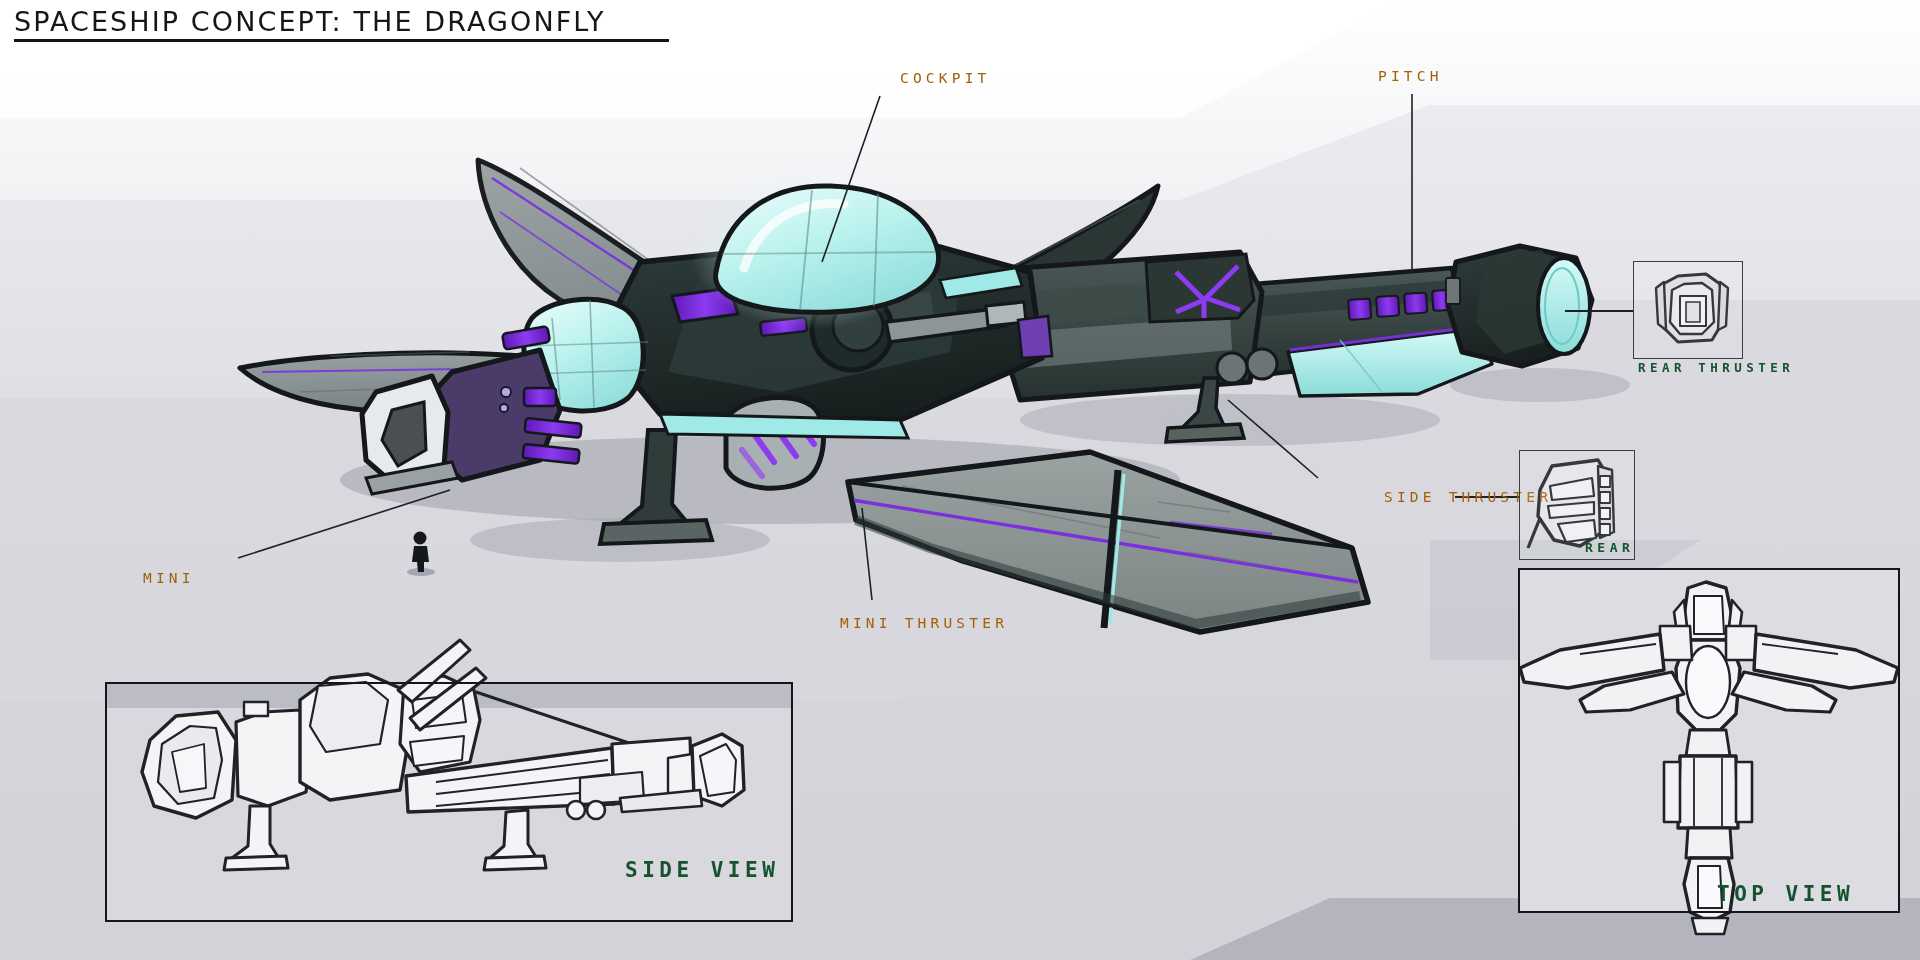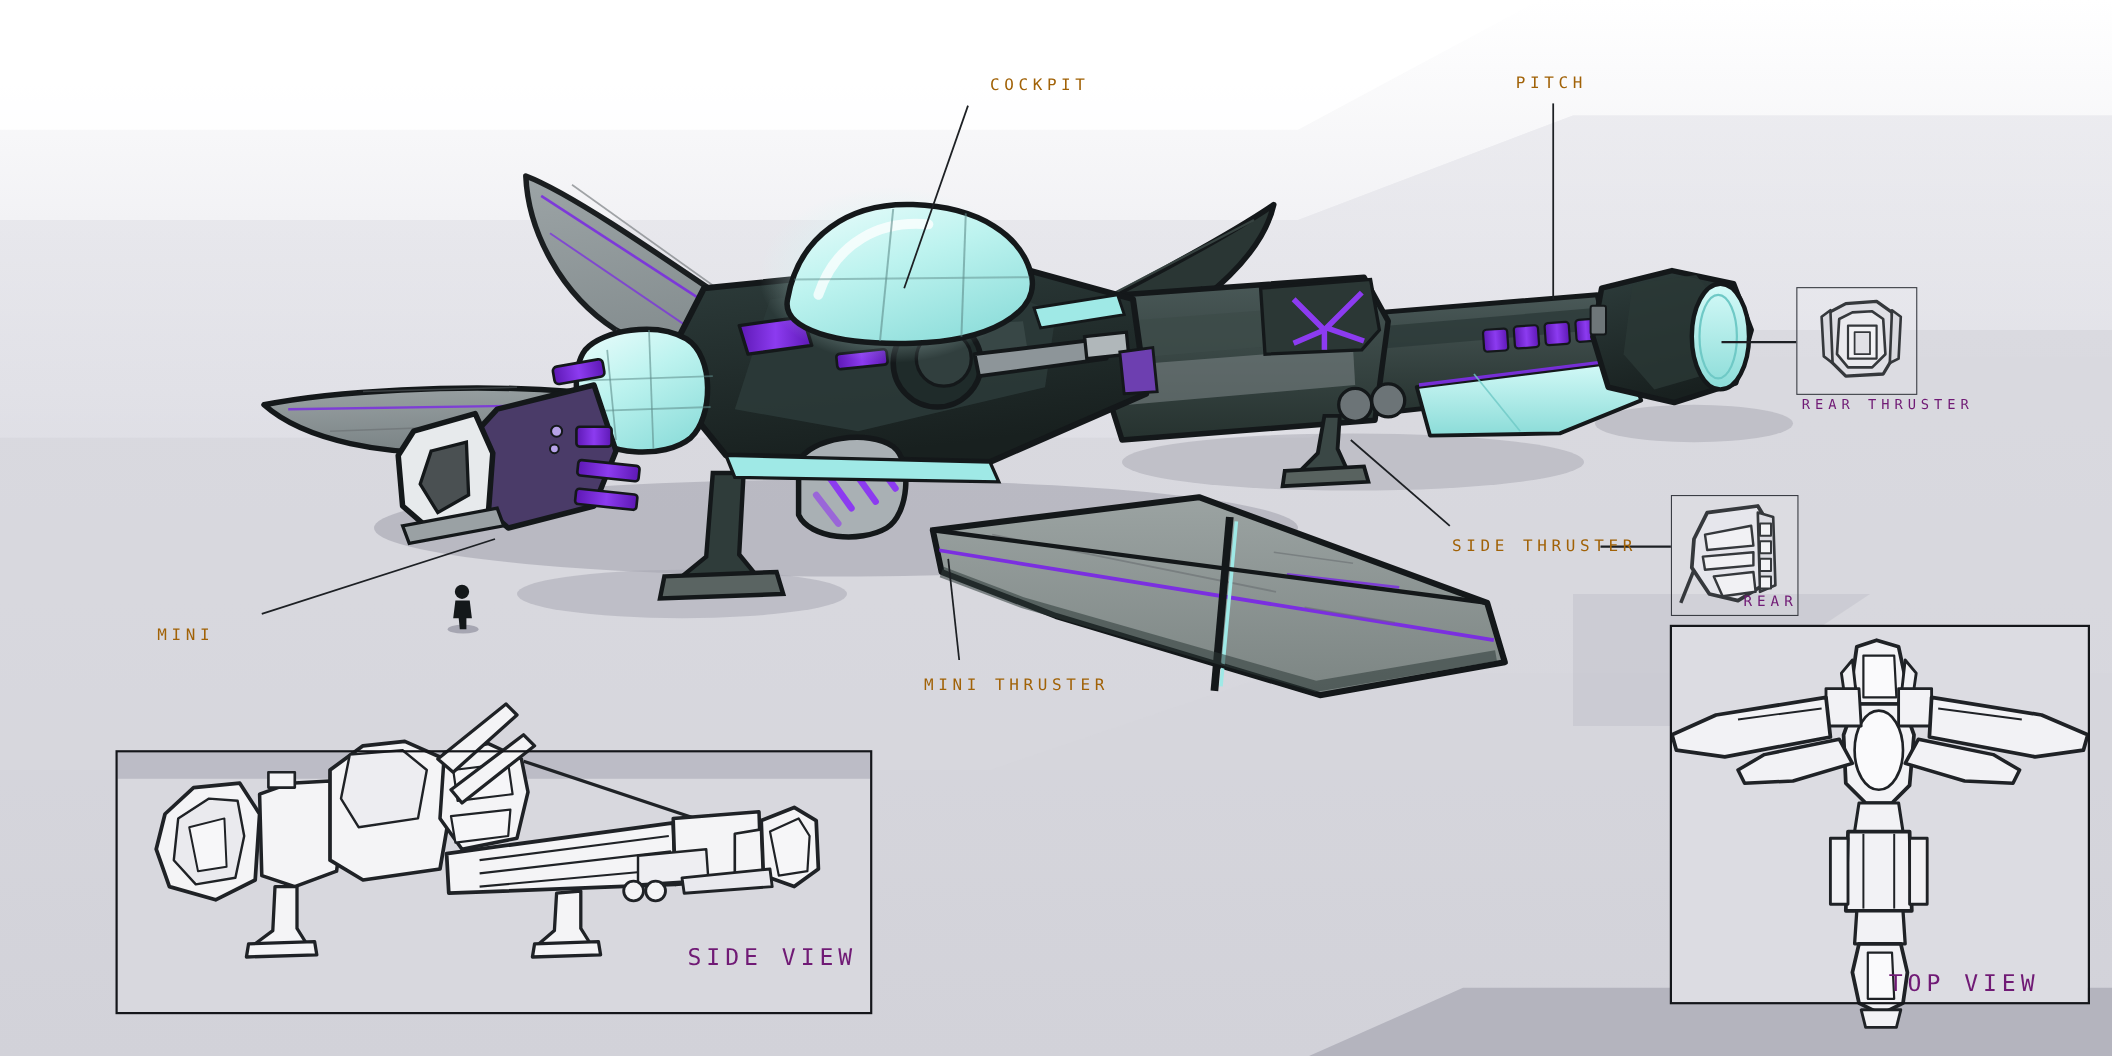--- a/index.html
+++ b/index.html
@@ -19,23 +19,23 @@
     text-transform:uppercase;
   }
   #title-rule{height:3px;background:#14161a;margin-top:2px;width:655px;}
   
   .callout{
     position:absolute;white-space:nowrap;color:#a16207;
     font-family:"DejaVu Sans Mono","Liberation Mono",monospace;
     font-size:14.5px;letter-spacing:4.2px;font-weight:500;
   }
   .panel-tag{
-    position:absolute;white-space:nowrap;color:#701a75;
+    position:absolute;white-space:nowrap;color:#14532d;
     font-family:"DejaVu Sans Mono","Liberation Mono",monospace;
-    letter-spacing:4.5px;font-weight:400;
+    letter-spacing:4.5px;font-weight:700;
   }
   
   .detail-box{position:absolute;border:2.2px solid #14161a;box-sizing:border-box;}
   .thumb-box{position:absolute;border:1.6px solid #3a3d44;box-sizing:border-box;background:rgba(255,255,255,.10);}
 </style>
 </head>
 <body>
 
 <div id="sheet">
 
@@ -378,26 +378,30 @@
       <line x1="238" y1="558" x2="450" y2="490"></line>
       <line x1="872" y1="600" x2="862" y2="508"></line>
       <line x1="1318" y1="478" x2="1228" y2="400"></line>
     </g>
     <g stroke="#1d2024" stroke-width="2" fill="none">
       <line x1="1565" y1="311" x2="1633" y2="311"></line>
       <line x1="1455" y1="497" x2="1519" y2="497"></line>
     </g>
   </svg>
 
+  <div id="title-block">
+    <div id="title-text">Spaceship Concept: The Dragonfly</div>
+    <div id="title-rule"></div>
+  </div>
 
   <div class="callout" style="left:900px;top:70px;">COCKPIT</div>
   <div class="callout" style="left:1378px;top:68px;">PITCH</div>
   <div class="callout" style="left:143px;top:570px;">MINI</div>
   <div class="callout" style="left:824px;top:615px;margin-left:16px;">MINI THRUSTER</div>
-  <div class="callout" style="left:1320px;top:489px;">SIDE THRUSTER</div>
+  <div class="callout" style="left:1384px;top:489px;">SIDE THRUSTER</div>
 
   <div class="thumb-box" style="left:1633px;top:261px;width:110px;height:98px;"></div>
   <div class="panel-tag" style="left:1638px;top:360px;font-size:12.5px;">REAR THRUSTER</div>
 
   <div class="thumb-box" style="left:1519px;top:450px;width:116px;height:110px;"></div>
   <div class="panel-tag" style="left:1585px;top:540px;font-size:13px;">REAR</div>
 
   <div class="detail-box" style="left:105px;top:682px;width:688px;height:240px;"></div>
   <div class="panel-tag" style="left:625px;top:858px;font-size:21px;">SIDE VIEW</div>
 

